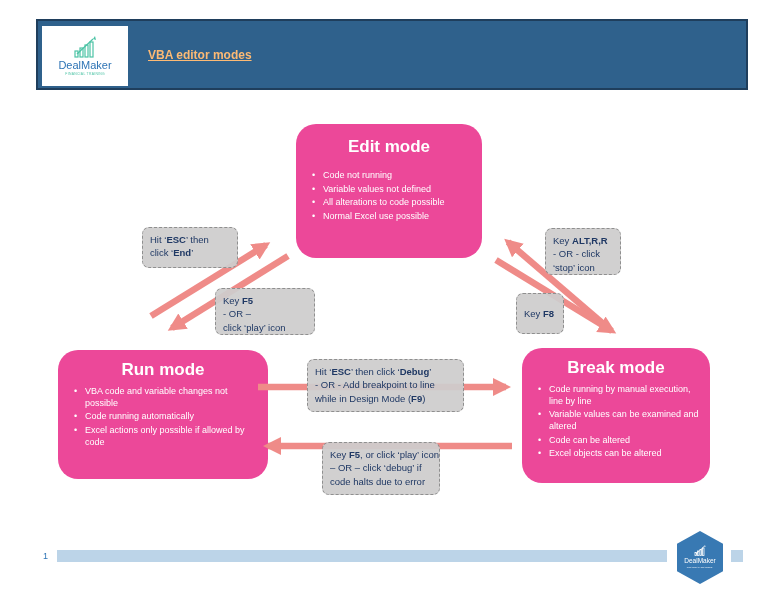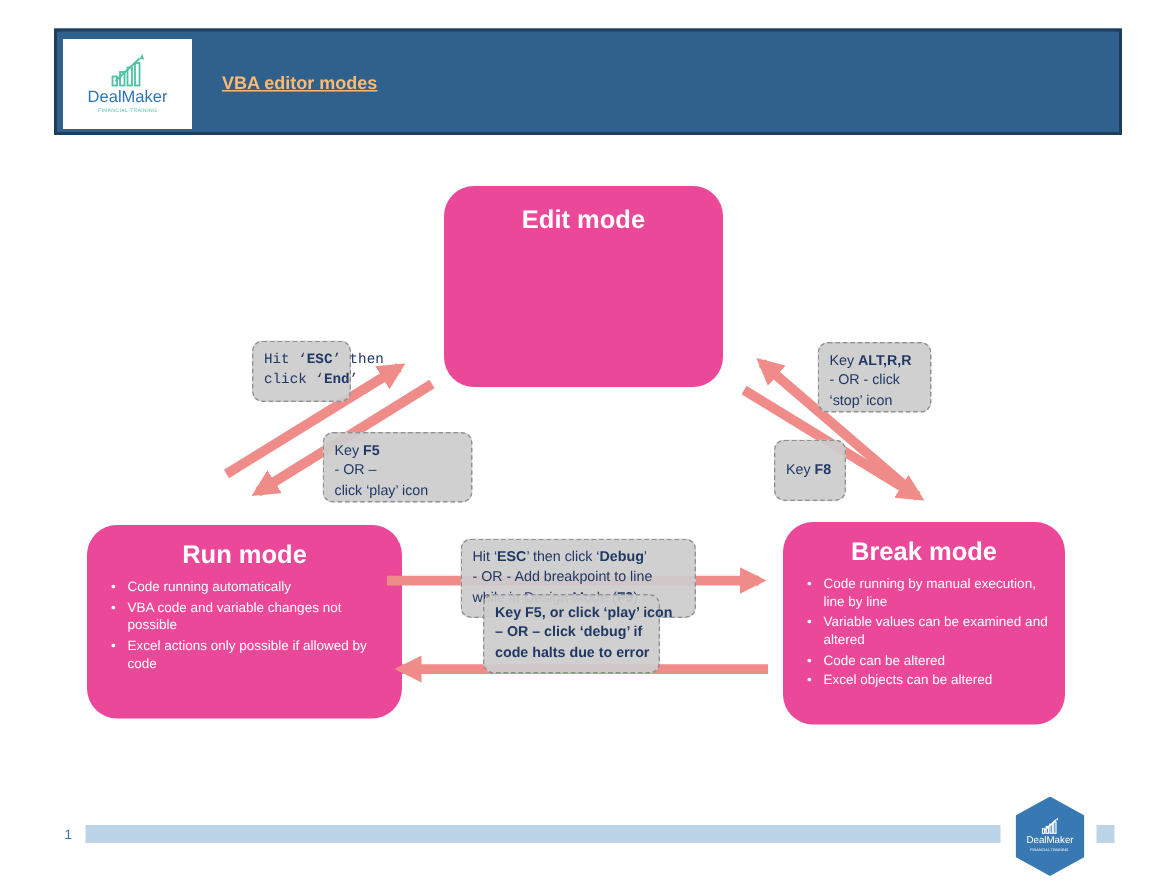--- a/index.html
+++ b/index.html
@@ -38,26 +38,26 @@
   
   #arrow-layer{position:absolute;left:0;top:0;width:768px;height:594px;z-index:3;pointer-events:none;}
   #arrow-layer line{stroke:#EF8B88;stroke-width:6.5;}
   #arrow-layer .ah{fill:#EF8B88;}
   
   .tag{
     position:absolute;z-index:4;background:rgba(206,204,204,0.93);
     border:1px dashed #8F8F8F;border-radius:7px;padding:5px 7px;
     font-size:9.5px;line-height:1.4;color:#1F3864;white-space:nowrap;box-sizing:border-box;
   }
-  #tag-esc-end{left:168px;top:227px;width:66px;height:41px;font-family:Liberation Mono, monospace;}
+  #tag-esc-end{left:142px;top:227px;width:96px;height:41px;}
   #tag-f5-play{left:215px;top:288px;width:100px;height:47px;}
   #tag-alt-rr{left:545px;top:228px;width:76px;height:47px;}
   #tag-f8{left:516px;top:293px;width:48px;height:41px;padding-top:13px;}
   #tag-esc-debug{left:307px;top:359px;width:157px;height:53px;}
-  #tag-f5-debug{left:322px;top:396px;width:118px;height:53px;font-weight:bold;}
+  #tag-f5-debug{left:322px;top:442px;width:118px;height:53px;}
   
   .page-number{position:absolute;left:43px;top:551px;font-size:9px;color:#2E74B5;z-index:1;}
   .footer-bar{position:absolute;top:550px;height:12px;background:#BCD4E8;z-index:1;}
   #footer-bar-main{left:57px;width:610px;}
   #footer-bar-right{left:731px;width:12px;}
   .hex-badge{
     position:absolute;left:677px;top:531px;width:46px;height:53px;background:#3879B3;z-index:2;
     clip-path:polygon(50% 0,100% 24%,100% 76%,50% 100%,0 76%,0 24%);
     display:flex;flex-direction:column;align-items:center;justify-content:center;color:#fff;
   }
@@ -80,27 +80,33 @@
       <path d="M21 3 L23 0 L24 4 Z" fill="#4CC3A5"></path>
     </svg>
     <div class="brand-name">DealMaker</div>
     <div class="brand-tagline">FINANCIAL TRAINING</div>
   </div>
   <div class="header-title">VBA editor modes</div>
 </div>
 
 <div class="node" id="node-edit">
   <h2>Edit mode</h2>
+  <ul>
+      <li>Code not running</li>
+      <li>Variable values not defined</li>
+      <li>All alterations to code possible</li>
+      <li>Normal Excel use possible</li>
+    </ul>
 </div>
 
 <div class="node" id="node-run">
   <h2>Run mode</h2>
   <ul>
+      <li>VBA code and variable changes not possible</li>
       <li>Code running automatically</li>
-      <li>VBA code and variable changes not possible</li>
       <li>Excel actions only possible if allowed by code</li>
     </ul>
 </div>
 
 <div class="node" id="node-break">
   <h2>Break mode</h2>
   <ul>
       <li>Code running by manual execution, line by line</li>
       <li>Variable values can be examined and altered</li>
       <li>Code can be altered</li>

